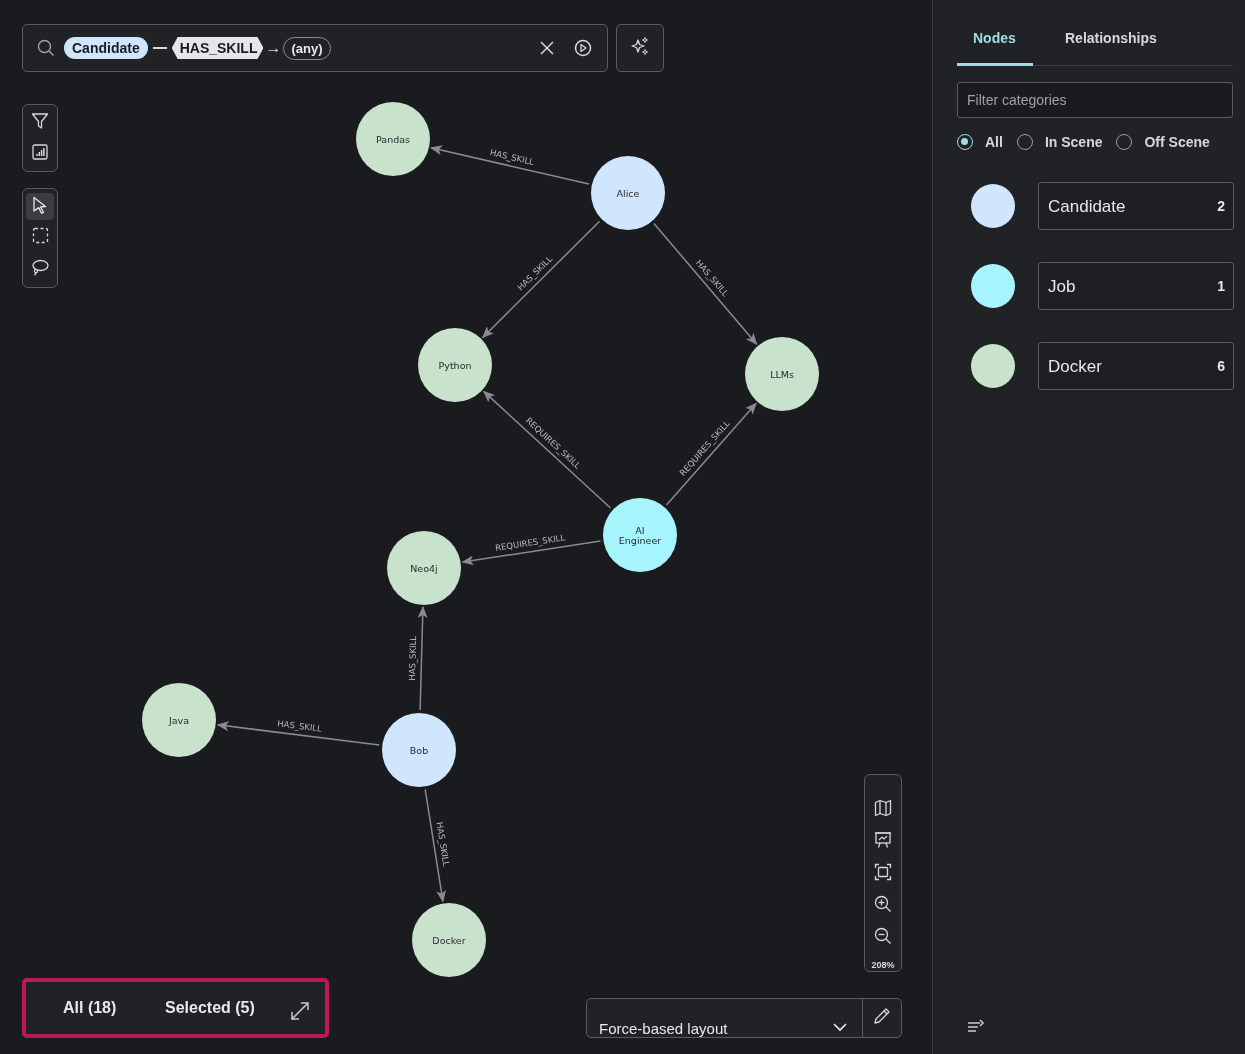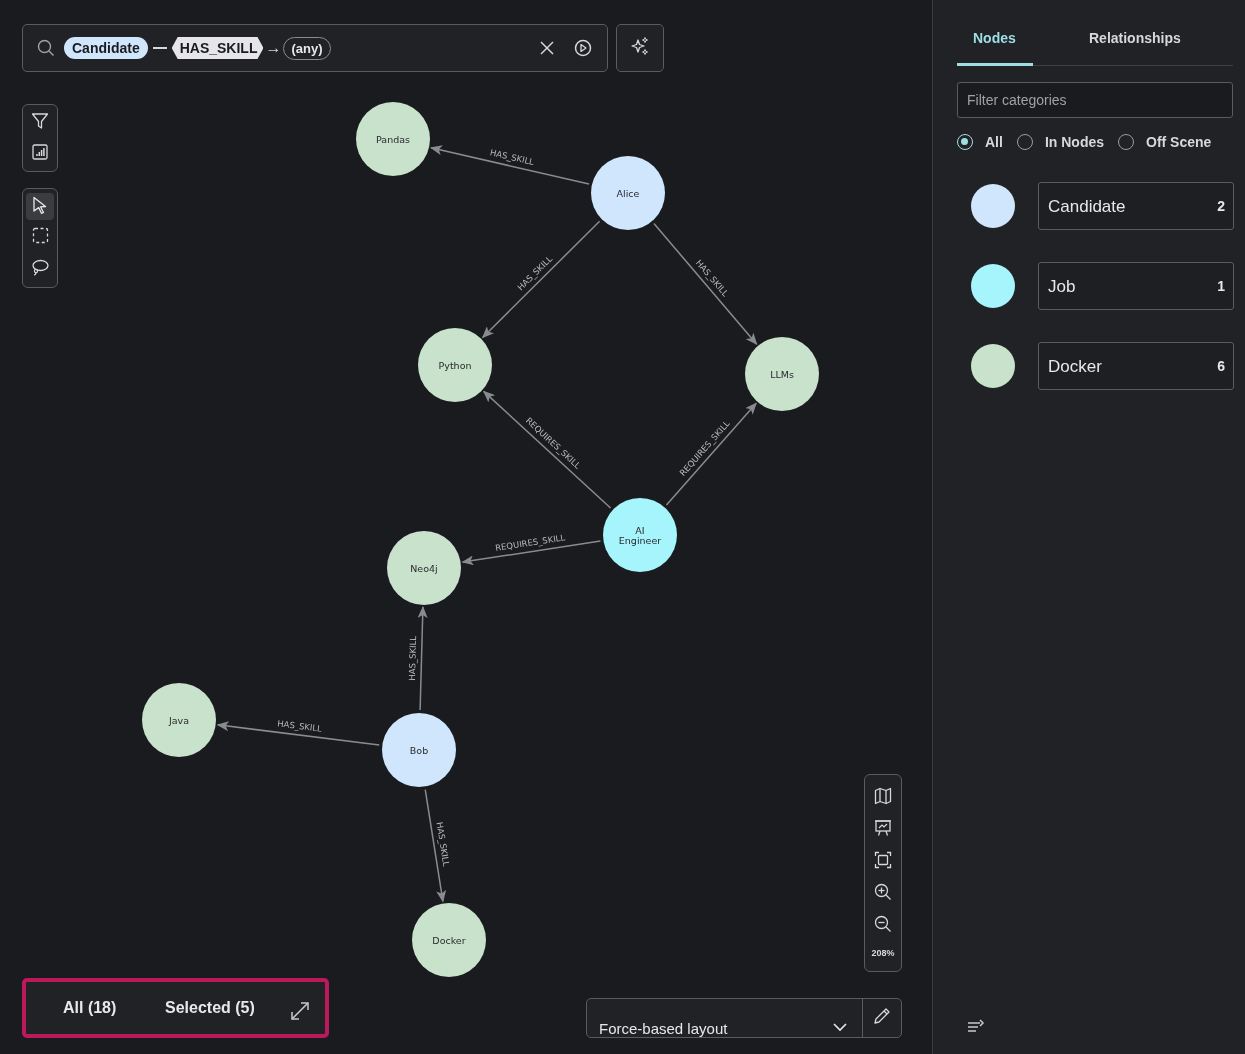--- a/index.html
+++ b/index.html
@@ -21,42 +21,42 @@
     .search .clear { width: 20px; height: 20px; margin-right: 16px; cursor: pointer; }
     .search .run { width: 20px; height: 20px; margin-right: 14px; cursor: pointer; }
     .ai-btn { position: absolute; left: 616px; top: 24px; width: 48px; height: 48px; background: #212225; border: 1px solid #5a5b60; border-radius: 5px; display: flex; align-items: center; justify-content: center; cursor: pointer; }
 
     
     .toolgroup { position: absolute; left: 22px; width: 36px; background: #212225; border: 1px solid #5a5b60; border-radius: 6px; display: flex; flex-direction: column; align-items: center; padding: 4px 0; gap: 4px; }
     .tool { width: 28px; height: 28px; display: flex; align-items: center; justify-content: center; border-radius: 4px; cursor: pointer; }
     .tool.active { background: #3b3c40; }
 
     
-    .zoombar { position: absolute; left: 864px; top: 774px; width: 38px; height: 198px; background: #212225; border: 1px solid #5a5b60; border-radius: 6px; display: flex; flex-direction: column; align-items: center; padding-top: 9px; }
+    .zoombar { position: absolute; left: 864px; top: 774px; width: 38px; height: 198px; background: #212225; border: 1px solid #5a5b60; border-radius: 6px; display: flex; flex-direction: column; align-items: center; padding-top: 21px; }
     .zoombar .tool { margin-bottom: 4px; }
     .zoom-pct { font-size: 9px; font-weight: bold; color: #d8d8dc; margin-top: 4px; }
 
     
     .countbox { position: absolute; left: 22px; top: 978px; width: 307px; height: 60px; background: #212225; border: 4px solid #be185d; border-radius: 5px; display: flex; align-items: center; }
     .countbox .all { position: absolute; left: 37px; font-size: 16px; font-weight: bold; color: #e8e8ea; cursor: pointer; }
     .countbox .sel { position: absolute; left: 139px; font-size: 16px; font-weight: bold; color: #e8e8ea; cursor: pointer; }
     .countbox .expand { position: absolute; left: 262px; top: 17px; width: 24px; height: 24px; cursor: pointer; }
 
     
     .layout { position: absolute; left: 586px; top: 998px; width: 316px; height: 40px; background: #212225; border: 1px solid #5a5b60; border-radius: 5px; display: flex; align-items: flex-end; }
     .layout .label { margin-left: 12px; font-size: 15px; color: #e8e8ea; flex: 1; }
     .layout .chev { width: 20px; height: 20px; margin-right: 12px; cursor: pointer; }
     .layout .divider { width: 1px; height: 38px; background: #5a5b60; }
     .layout .edit { width: 38px; height: 38px; display: flex; align-items: center; justify-content: center; cursor: pointer; }
 
     
     .tabs { position: absolute; left: 24px; top: 0; width: 276px; height: 66px; border-bottom: 1px solid #3d3e42; }
     .tab { position: absolute; top: 30px; font-size: 14px; font-weight: bold; cursor: pointer; }
     .tab.nodes { left: 16px; color: #9fdde6; }
-    .tab.rels { left: 108px; color: #d8d8dc; margin-left: 24px; }
+    .tab.rels { left: 108px; color: #d8d8dc; }
     .tab-underline { position: absolute; left: 0; top: 63px; width: 76px; height: 3px; background: #9fdde6; }
     .filter { position: absolute; left: 24px; top: 82px; width: 276px; height: 36px; background: #1a1b1e; border: 1px solid #5a5b60; border-radius: 3px; padding-left: 9px; font-size: 14px; color: #e8e8ea; font-family: "Liberation Sans", sans-serif; outline: none; }
     .filter::placeholder { color: #a0a1a6; }
     .radios { position: absolute; left: 24px; top: 134px; display: flex; align-items: center; font-size: 14px; font-weight: bold; color: #d8d8dc; }
     .radio { display: flex; align-items: center; margin-right: 14px; cursor: pointer; }
     .radio .dot { width: 16px; height: 16px; border-radius: 50%; border: 1.5px solid #9a9ba0; margin-right: 12px; position: relative; }
     .radio.checked .dot { border-color: #9fdde6; }
     .radio.checked .dot::after { content: ""; position: absolute; left: 3px; top: 3px; width: 7px; height: 7px; border-radius: 50%; background: #9fdde6; }
     .cat { position: absolute; left: 38px; width: 262px; height: 48px; }
     .cat .swatch { position: absolute; left: 0; top: 2px; width: 44px; height: 44px; border-radius: 50%; cursor: pointer; }
@@ -334,21 +334,21 @@
 
     <input class="filter" type="text" placeholder="Filter categories" style="">
 
     <div class="radios">
       <label class="radio checked">
         <span class="dot"></span>
         <span>All</span>
       </label>
       <label class="radio">
         <span class="dot"></span>
-        <span>In Nodes</span>
+        <span>In Scene</span>
       </label>
       <label class="radio">
         <span class="dot"></span>
         <span>Off Scene</span>
       </label>
     </div>
 
     <div class="cat" style="top:182px;">
       <span class="swatch" style="background:#cfe6fd;"></span>
       <div class="box">

